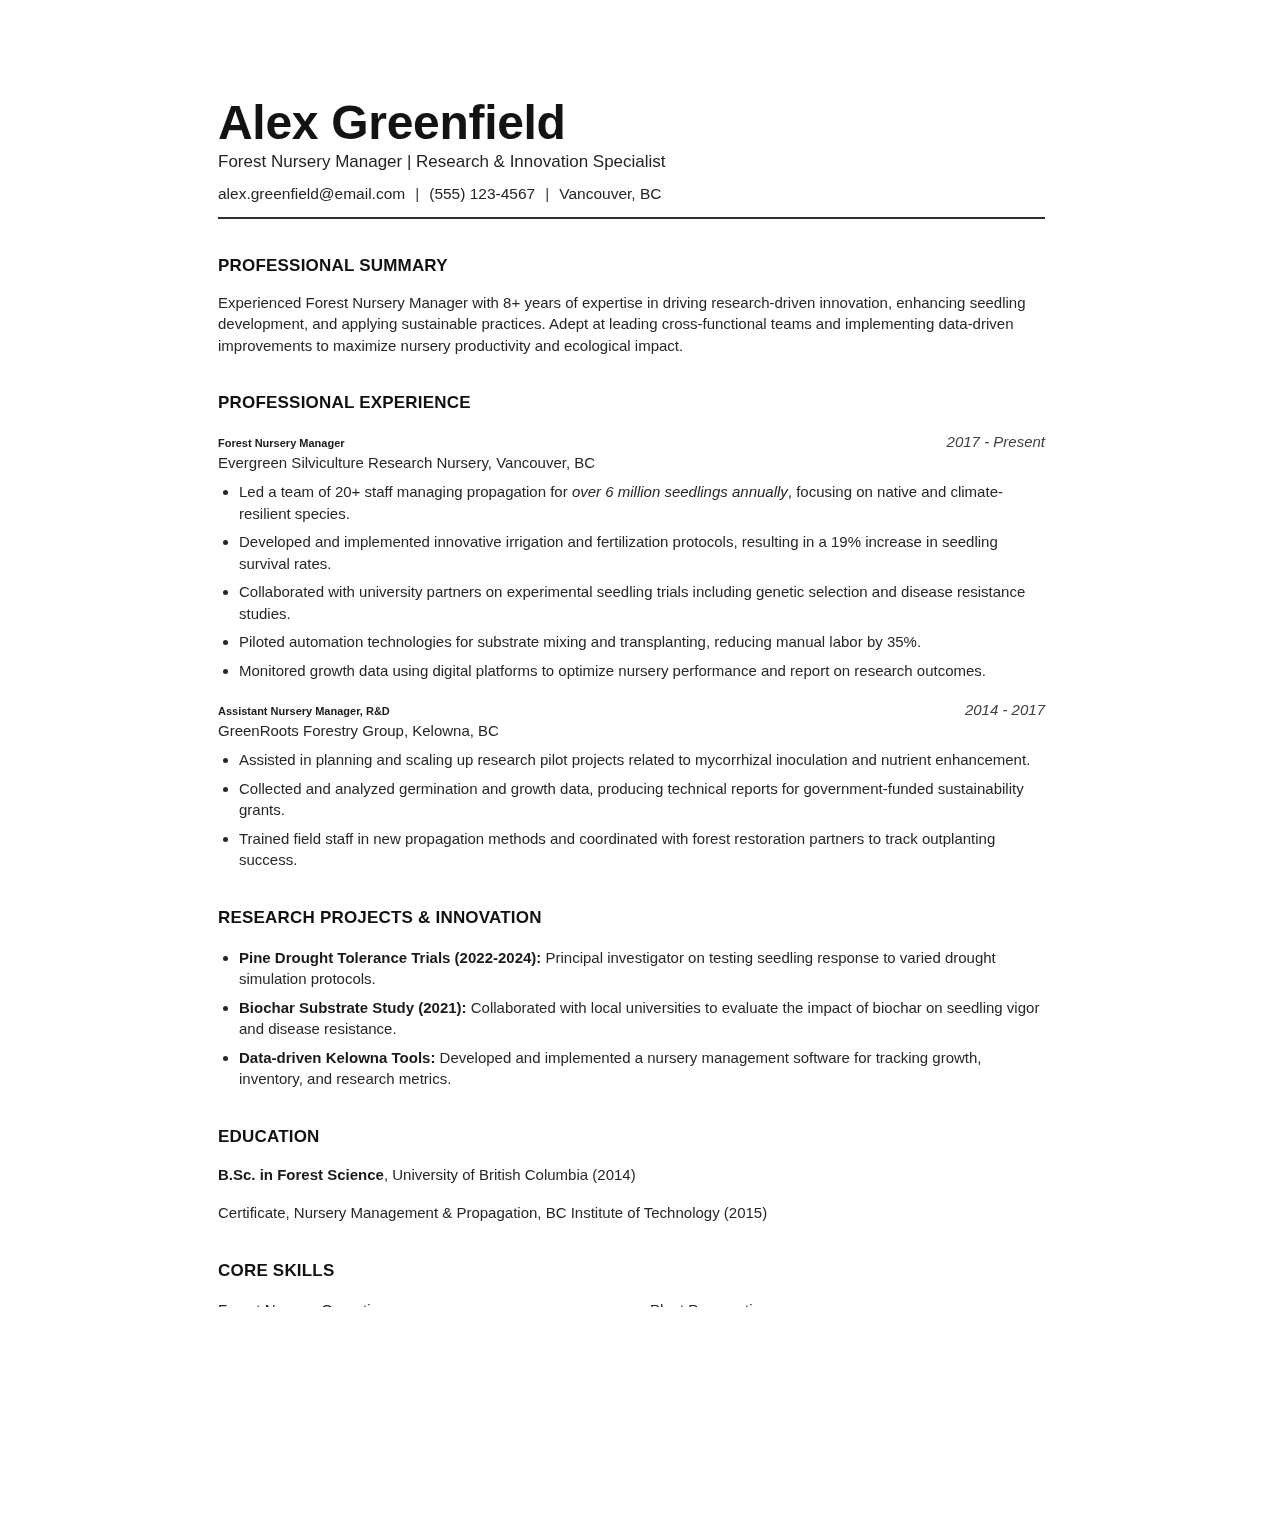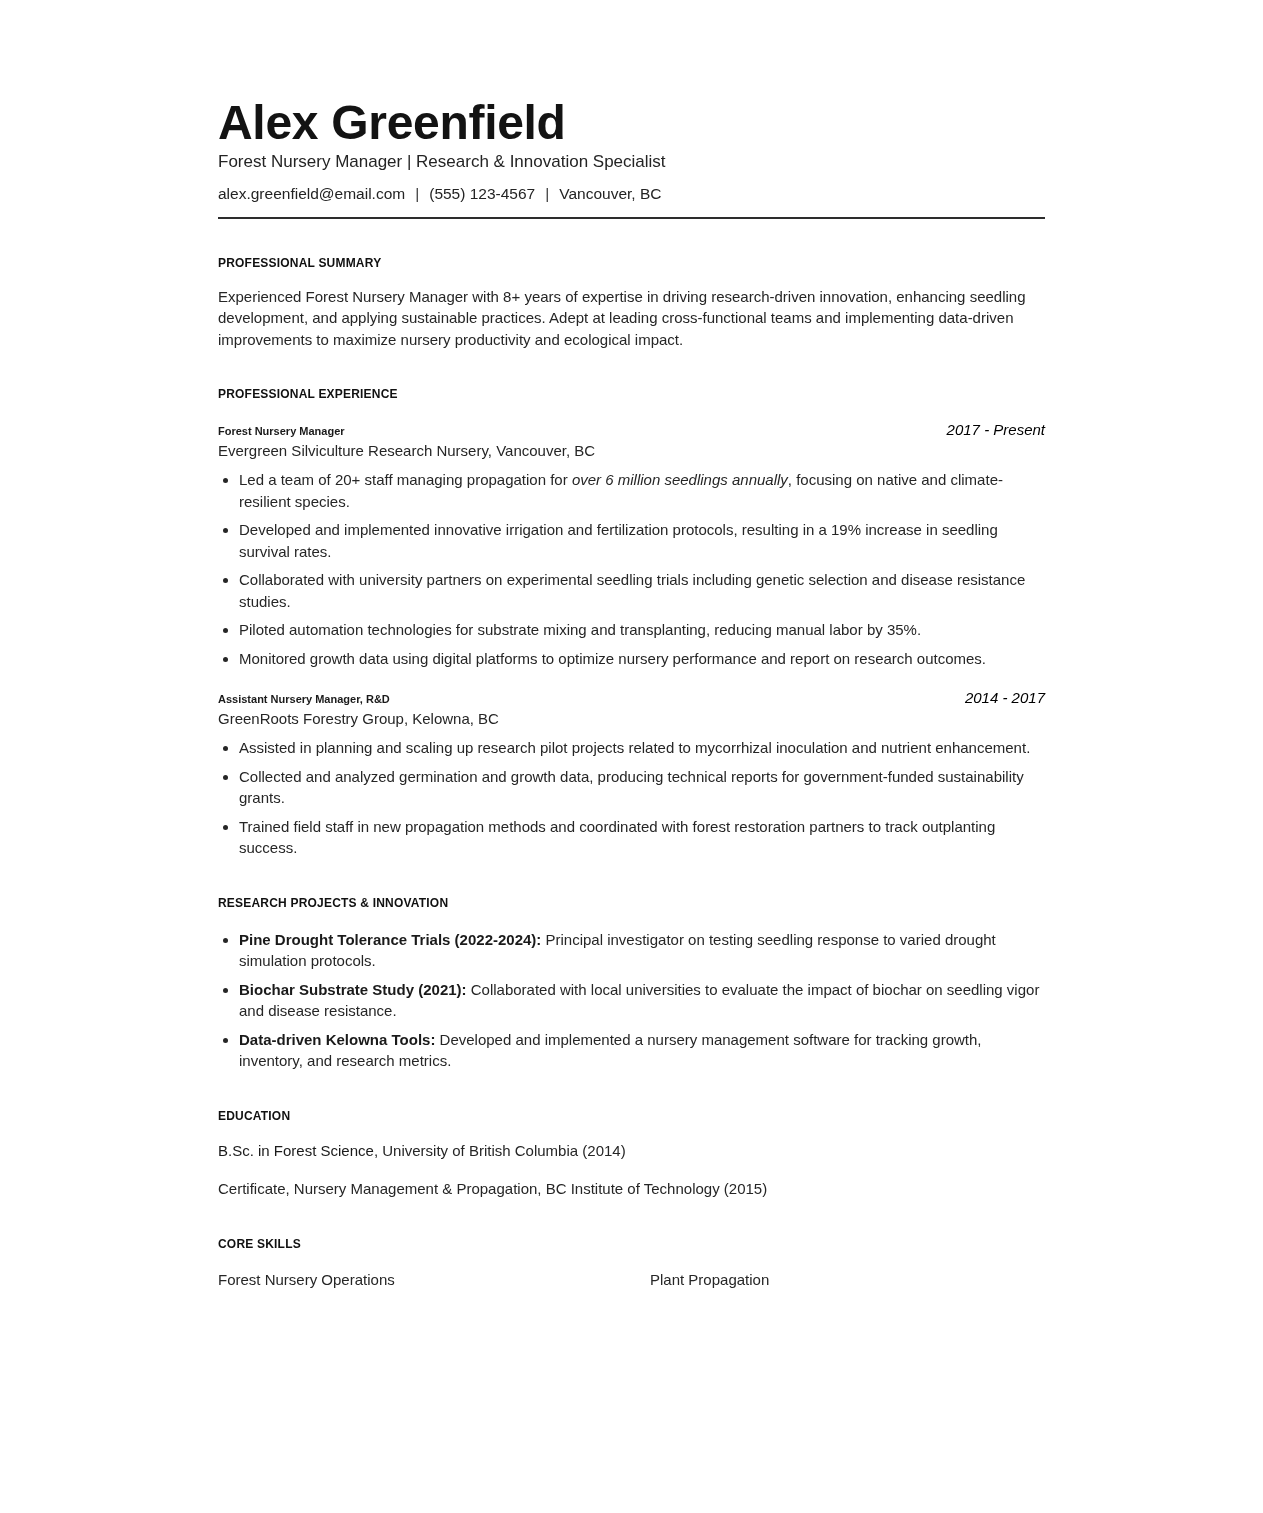--- a/index.html
+++ b/index.html
@@ -47,21 +47,21 @@
   }
   .header-divider {
     border: none;
     border-top: 2px solid #2d2d2d;
     margin-top: 14px;
   }
 
   
   .section-heading {
     margin-top: 37px;
-    font-size: 12px;
+    font-size: 17px;
     font-weight: 700;
     color: #111111;
     letter-spacing: 0.2px;
   }
   .body-text {
     font-size: 15px;
     line-height: 21.5px;
     color: #262626;
   }
   .summary-text { margin-top: 16px; }
@@ -74,21 +74,21 @@
     margin-top: 20px;
   }
   .job-title {
     font-size: 11px;
     font-weight: 700;
     color: #1a1a1a;
   }
   .job-dates {
     font-size: 15px;
     font-style: italic;
-    color: #000000;
+    color: #404040;
   }
   .job-company {
     margin-top: 4px;
     font-size: 15px;
     color: #262626;
   }
   ul.bullet-list {
     margin-top: 10px;
     padding-left: 21px;
     list-style-type: disc;
@@ -104,21 +104,21 @@
   .em-phrase { font-style: italic; }
   .lead-in { font-weight: 700; color: #1a1a1a; }
 
   
   .education-item {
     margin-top: 17px;
     font-size: 15px;
     line-height: 21.5px;
     color: #262626;
   }
-  .education-item .lead-in { font-weight: 400; }
+  .education-item .lead-in { font-weight: 700; }
 
   
   .skills-clip {
     margin-top: 18px;
     height: 43px;
     overflow: hidden;
   }
   .skills-grid {
     display: grid;
     grid-template-columns: 432px 395px;

